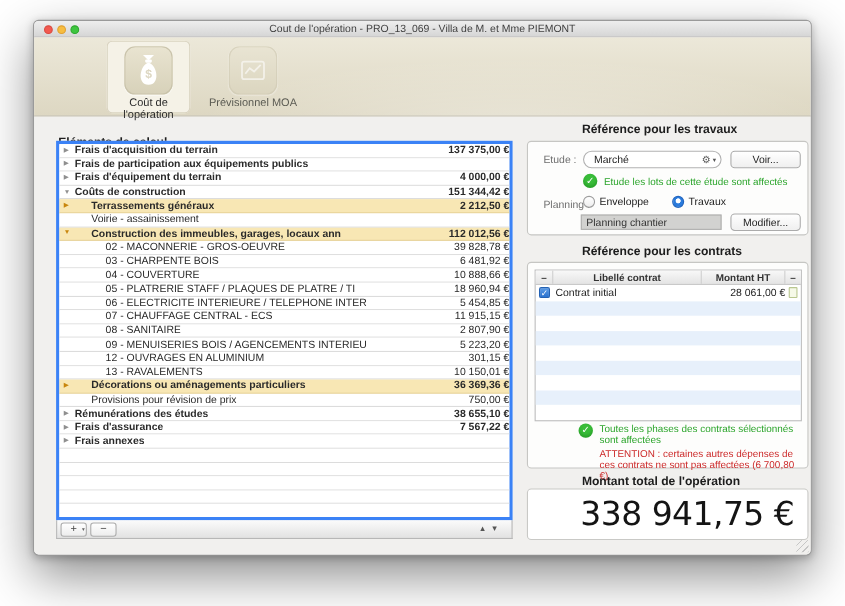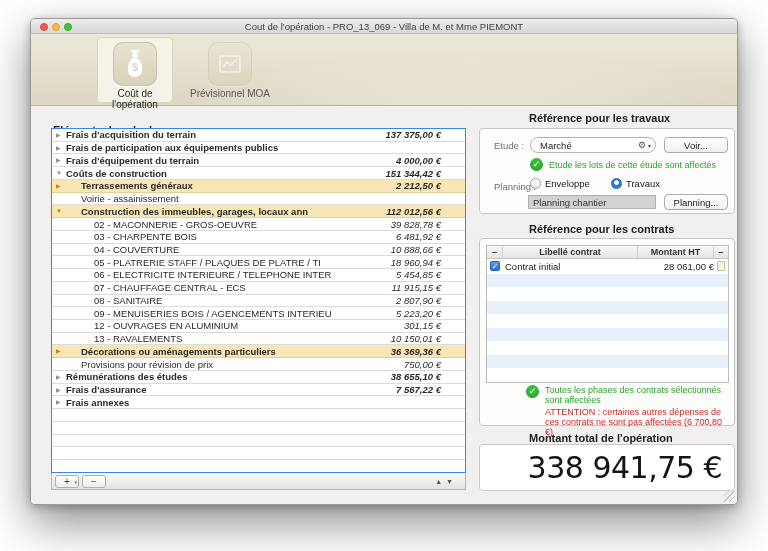--- a/index.html
+++ b/index.html
@@ -36,31 +36,31 @@
   .tb-item.sel .tb-label{font-weight:normal;}
   .tb-item.dim .tb-label{color:#5a5a52;}
 
   
   .content{position:absolute;left:0;top:87px;width:100%;height:400px;background:#f1f0ee;}
   .section-title{font-weight:bold;font-size:11px;color:#1d1d1d;}
 
   
   #elements-title{position:absolute;left:22px;top:18px;}
   .el-table{position:absolute;left:20px;top:22px;width:415px;height:345px;
-    background:#fff;border:1px solid #3b82f6;display:flex;flex-direction:column;}
+    background:#fff;border:3px solid #3b82f6;display:flex;flex-direction:column;}
   .el-row{position:relative;flex:1;display:flex;align-items:center;
     border-bottom:1px solid #dcdcdc;background:#fff;font-size:9.5px;color:#2a2a2a;}
   .el-row:last-child{border-bottom:none;}
   .el-row.hl{background:#f8e7b4;border-bottom:1px solid #e5d094;}
   .el-row.b .lab,.el-row.b .val{font-weight:bold;}
   .el-row .arr{position:absolute;left:4px;top:50%;transform:translateY(-50%);
     font-size:6px;color:#8f8f8f;line-height:1;}
   .el-row.hl .arr{color:#c8860d;}
   .el-row .lab{white-space:nowrap;overflow:hidden;}
-  .el-row .val{margin-left:auto;padding-right:24px;white-space:nowrap;font-style:italic;}
+  .el-row .val{margin-left:auto;padding-right:0;white-space:nowrap;}
   .ind0{padding-left:14px;} .ind1{padding-left:29px;} .ind2{padding-left:42px;}
 
   .el-footer{position:absolute;left:20px;top:367px;width:415px;height:17px;
     background:linear-gradient(#fbfbfb,#e2e2e2);border:1px solid #b7b7b7;border-top:none;
     display:flex;align-items:center;}
   .fbtn{width:24px;height:13px;margin-left:3px;border:1px solid #aeaeae;border-radius:3px;
     background:linear-gradient(#fff,#ededed);font-size:10px;line-height:11px;text-align:center;
     color:#444;position:relative;}
   .fbtn .mini{position:absolute;right:1px;bottom:-1px;font-size:5px;color:#666;}
   .scrollers{margin-left:auto;margin-right:8px;font-size:7px;color:#555;letter-spacing:4px;}
@@ -281,21 +281,21 @@
         <div class="form-label" style="left:14px;top:52px;">Planning :</div>
         <div class="radio" style="left:50px;top:49px;">
           <span class="rdot"></span>
           <span>Enveloppe</span>
         </div>
         <div class="radio" style="left:131px;top:49px;">
           <span class="rdot on"></span>
           <span>Travaux</span>
         </div>
         <div class="txtfield" style="left:48px;top:66px;width:128px;">Planning chantier</div>
-        <div class="btn" style="left:184px;top:65px;width:64px;">Planning...</div>
+        <div class="btn" style="left:184px;top:65px;width:64px;">Modifier...</div>
       </div>
 
       <div class="rt section-title" style="left:450px;top:117px;">Référence pour les contrats</div>
       <div class="groupbox" style="left:448px;top:132px;width:256px;height:188px;">
         <div class="ct" style="left:6px;top:6px;width:243px;height:138px;">
           <div class="ct-head">
             <div class="c-sel">–</div>
             <div class="c-lab">Libellé contrat</div>
             <div class="c-amt">Montant HT</div>
             <div class="c-doc">–</div>

